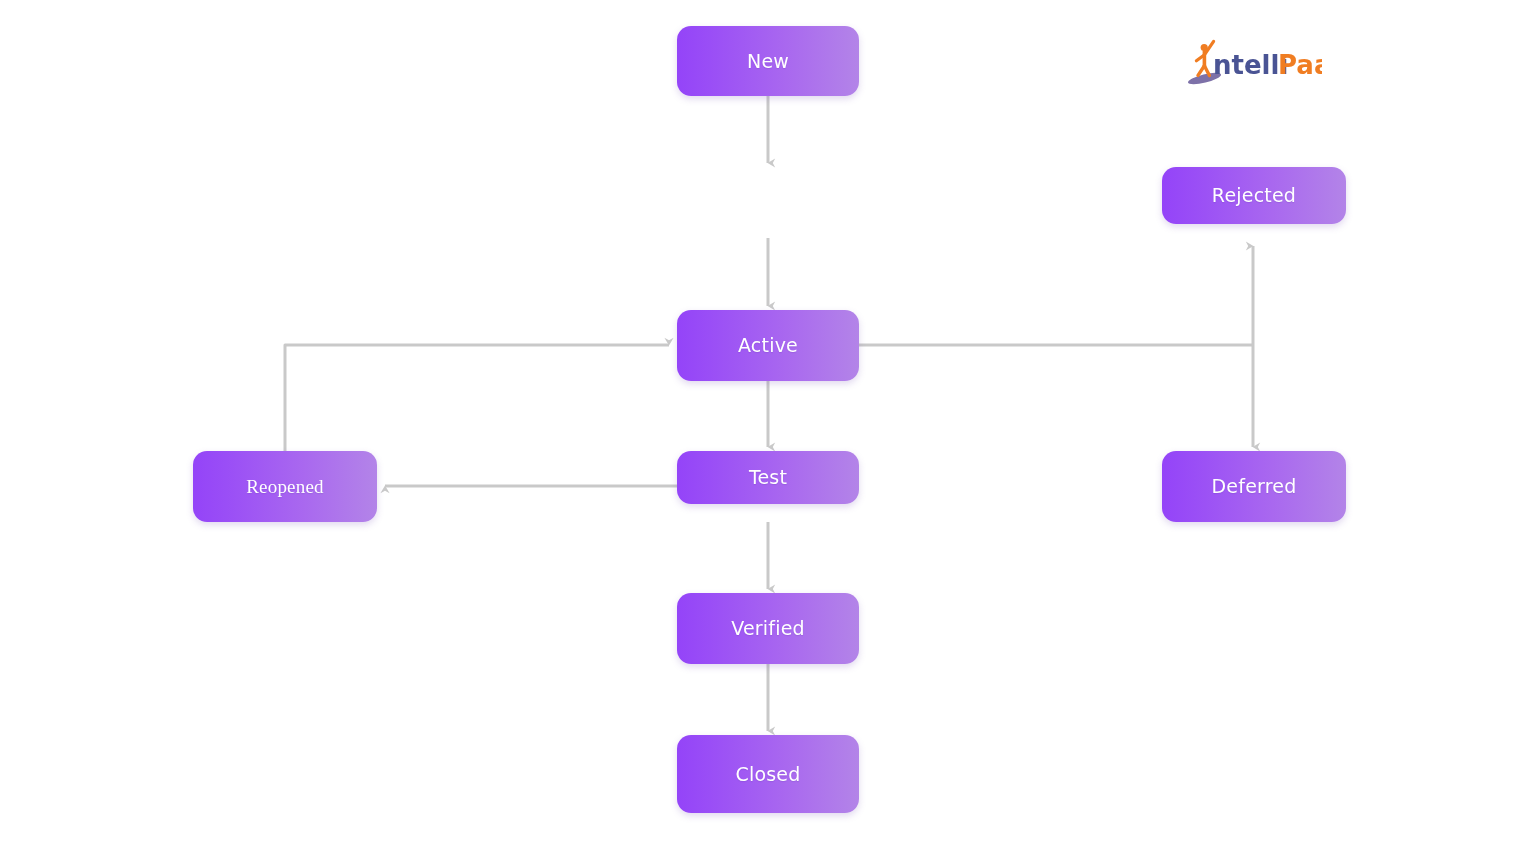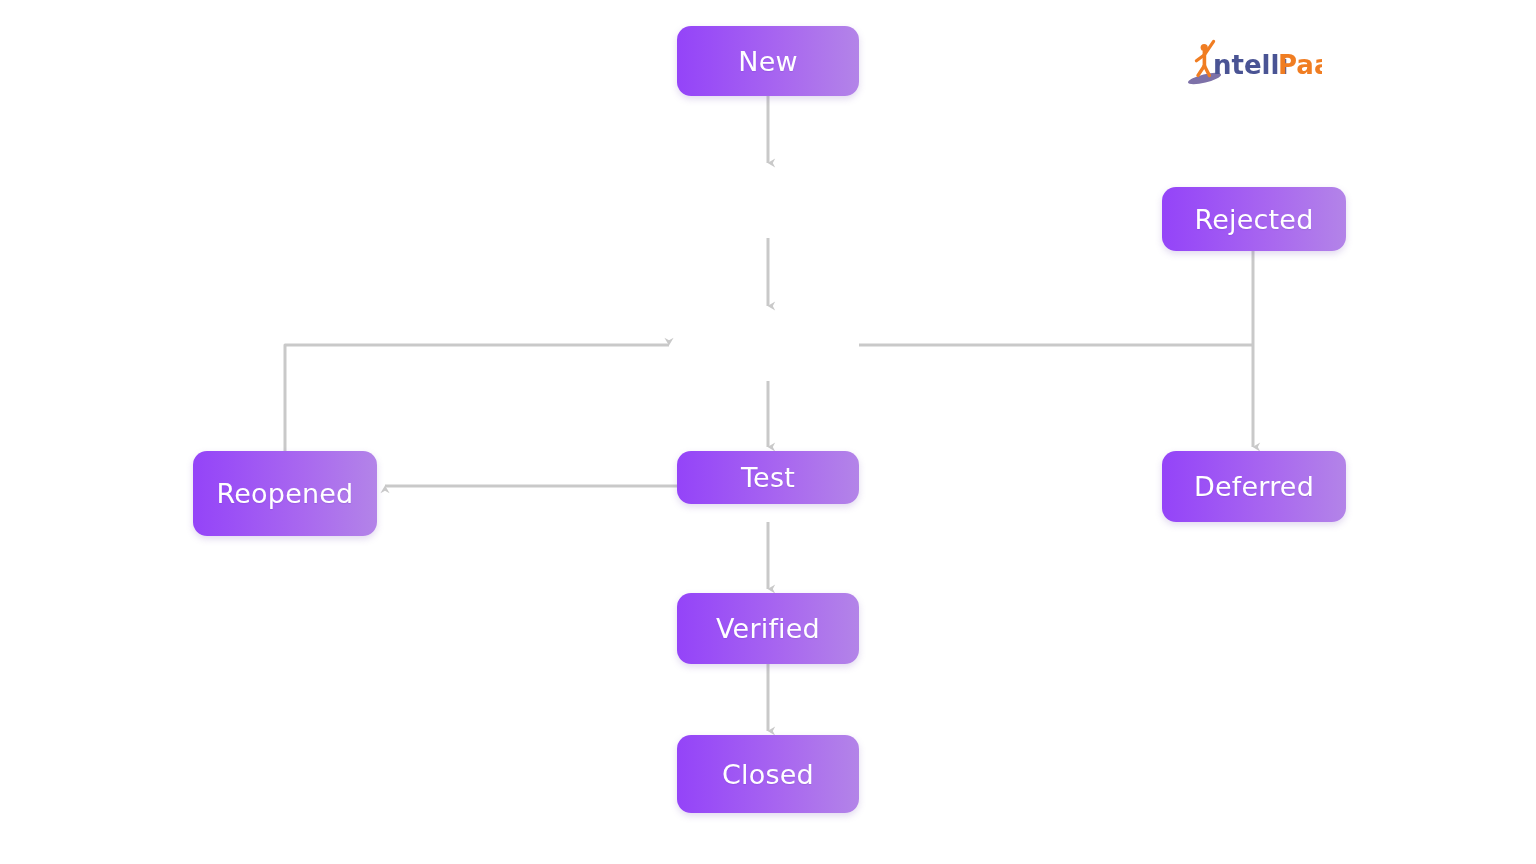--- a/index.html
+++ b/index.html
@@ -39,37 +39,37 @@
     border-radius: 14px;
     background: linear-gradient(to right, #9444f8 0%, #9a4ef6 18%, #a968ef 60%, #b384e8 100%);
     box-shadow: 0 3px 7px rgba(120, 80, 180, 0.22);
     display: flex;
     align-items: center;
     justify-content: center;
     box-sizing: border-box;
   }
   .node .label {
     color: #ffffff;
-    font-size: 27px;
+    font-size: 19px;
     font-weight: 500;
     letter-spacing: 0.2px;
     line-height: 1;
     white-space: nowrap;
     text-shadow: 0 1px 1px rgba(90, 50, 160, 0.18);
   }
 
   
   .n-new      { left: 677px; top: 26px;  width: 182px; height: 70px; }
   .n-assign   { left: 677px; top: 167px; width: 182px; height: 71px; }
   .n-active   { left: 677px; top: 310px; width: 182px; height: 71px; }
   .n-test     { left: 677px; top: 451px; width: 182px; height: 53px; }
   .n-verified { left: 677px; top: 593px; width: 182px; height: 71px; }
   .n-closed   { left: 677px; top: 735px; width: 182px; height: 78px; }
-  .n-reopened { left: 193px; top: 451px; width: 184px; height: 85px; }
-  .n-rejected { left: 1162px; top: 167px; width: 184px; height: 64px; margin-top: 20px; }
+  .n-reopened { left: 193px; top: 451px; width: 184px; height: 71px; font-family: Liberation Serif, serif; }
+  .n-rejected { left: 1162px; top: 167px; width: 184px; height: 57px; }
   .n-deferred { left: 1162px; top: 451px; width: 184px; height: 71px; align-items: center; }
 
   
   #logo {
     position: absolute;
     left: 1186px;
     top: 36px;
     width: 136px;
     height: 56px;
   }
@@ -118,20 +118,23 @@
 
       <line x1="1253" y1="345" x2="1253" y2="447" marker-end="url(#arr-down)"></line>
     </g>
   </svg>
 
   <div class="node n-new">
     <span class="label">New</span>
   </div>
 
 
+  <div class="node n-active">
+    <span class="label">Active</span>
+  </div>
 
   <div class="node n-test">
     <span class="label">Test</span>
   </div>
 
   <div class="node n-verified">
     <span class="label">Verified</span>
   </div>
 
   <div class="node n-closed">

